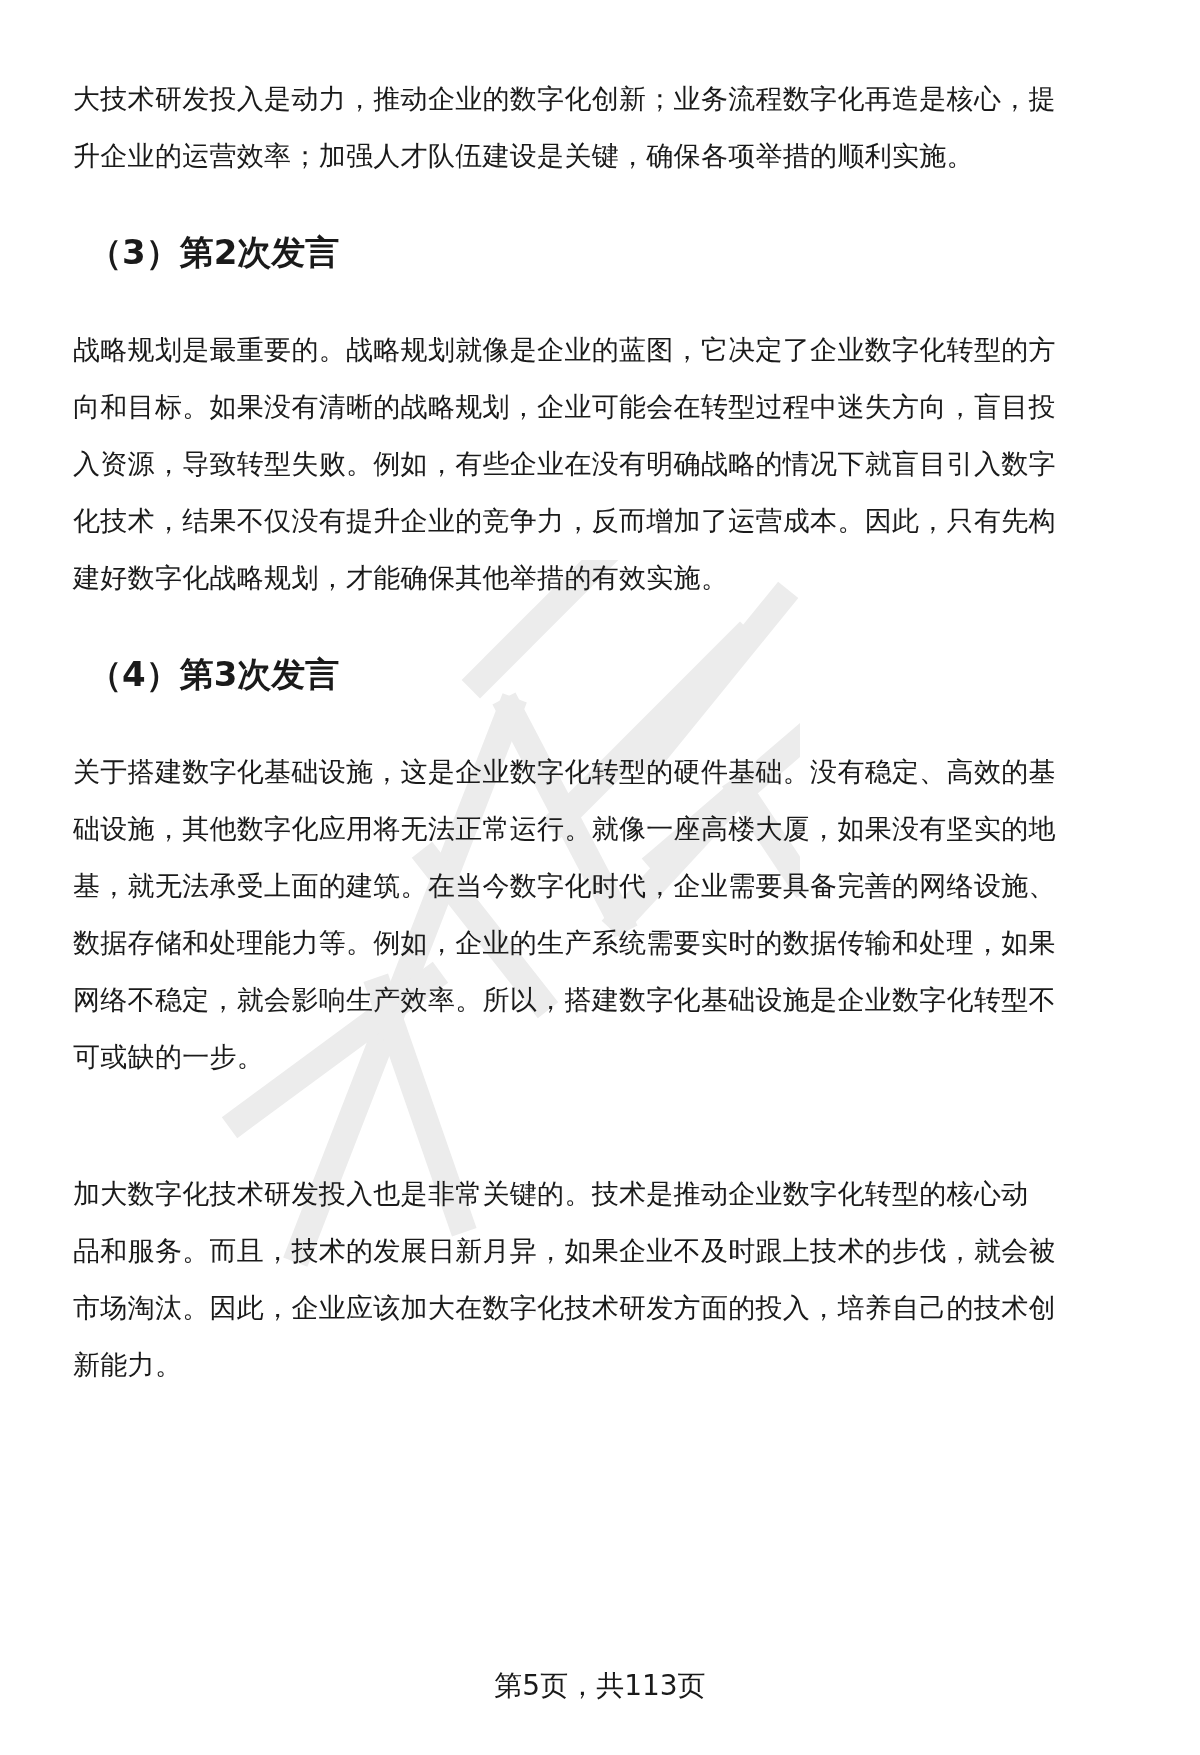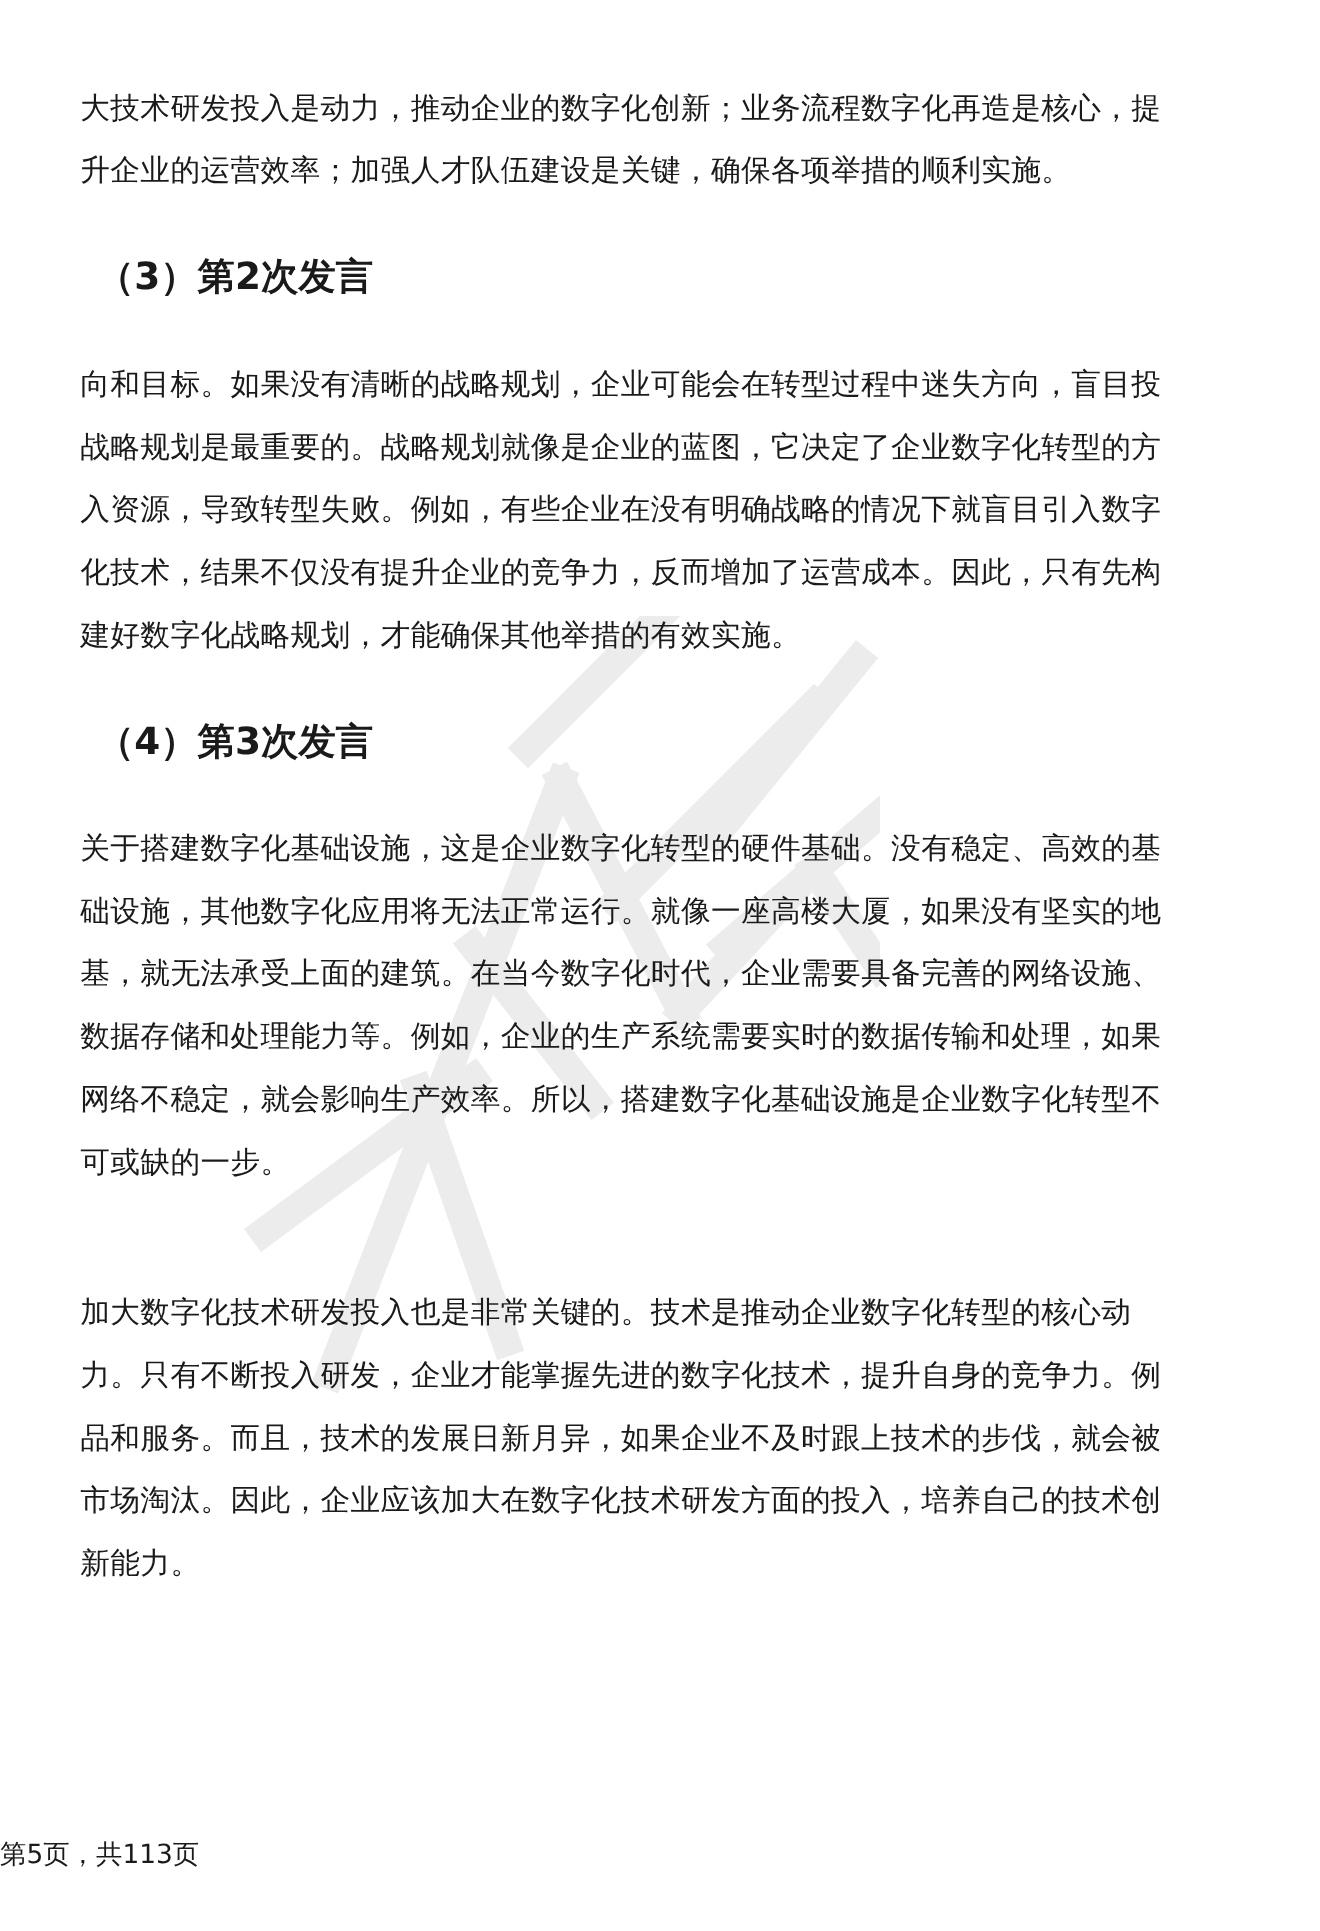--- a/index.html
+++ b/index.html
@@ -52,21 +52,22 @@
       margin-left: 15px;
     }
     .gap {
       height: 40px;
     }
     .footer {
       position: absolute;
       left: 0;
       width: 1200px;
       top: 1666px;
-      font-size: 24px;
+      text-align: center;
+      font-size: 28px;
       line-height: 40px;
       z-index: 1;
     }
   </style>
 </head>
 <body>
 
 <div class="page">
 
   <svg class="watermark" viewBox="0 0 620 720" xmlns="http://www.w3.org/2000/svg">
@@ -92,22 +93,22 @@
       <div class="line">大技术研发投入是动力，推动企业的数字化创新；业务流程数字化再造是核心，提</div>
       <div class="line">升企业的运营效率；加强人才队伍建设是关键，确保各项举措的顺利实施。</div>
     </div>
 
     <div class="gap"></div>
 
     <div>
       <div class="heading">（3）第2次发言</div>
       <div class="gap"></div>
       <div>
+        <div class="line">战略规划是最重要的。战略规划就像是企业的蓝图，它决定了企业数字化转型的方</div>
         <div class="line">向和目标。如果没有清晰的战略规划，企业可能会在转型过程中迷失方向，盲目投</div>
-        <div class="line">战略规划是最重要的。战略规划就像是企业的蓝图，它决定了企业数字化转型的方</div>
         <div class="line">入资源，导致转型失败。例如，有些企业在没有明确战略的情况下就盲目引入数字</div>
         <div class="line">化技术，结果不仅没有提升企业的竞争力，反而增加了运营成本。因此，只有先构</div>
         <div class="line">建好数字化战略规划，才能确保其他举措的有效实施。</div>
       </div>
     </div>
 
     <div class="gap"></div>
 
     <div>
       <div class="heading">（4）第3次发言</div>
@@ -121,21 +122,20 @@
         <div class="line">可或缺的一步。</div>
       </div>
     </div>
 
     <div class="gap"></div>
 
     <div>
       <div class="gap"></div>
       <div>
         <div class="line">加大数字化技术研发投入也是非常关键的。技术是推动企业数字化转型的核心动</div>
-        <div class="line">力。只有不断投入研发，企业才能掌握先进的数字化技术，提升自身的竞争力。例</div>
         <div class="line">品和服务。而且，技术的发展日新月异，如果企业不及时跟上技术的步伐，就会被</div>
         <div class="line">市场淘汰。因此，企业应该加大在数字化技术研发方面的投入，培养自己的技术创</div>
         <div class="line">新能力。</div>
       </div>
     </div>
 
   </div>
 
   <div class="footer">第5页，共113页</div>
 

